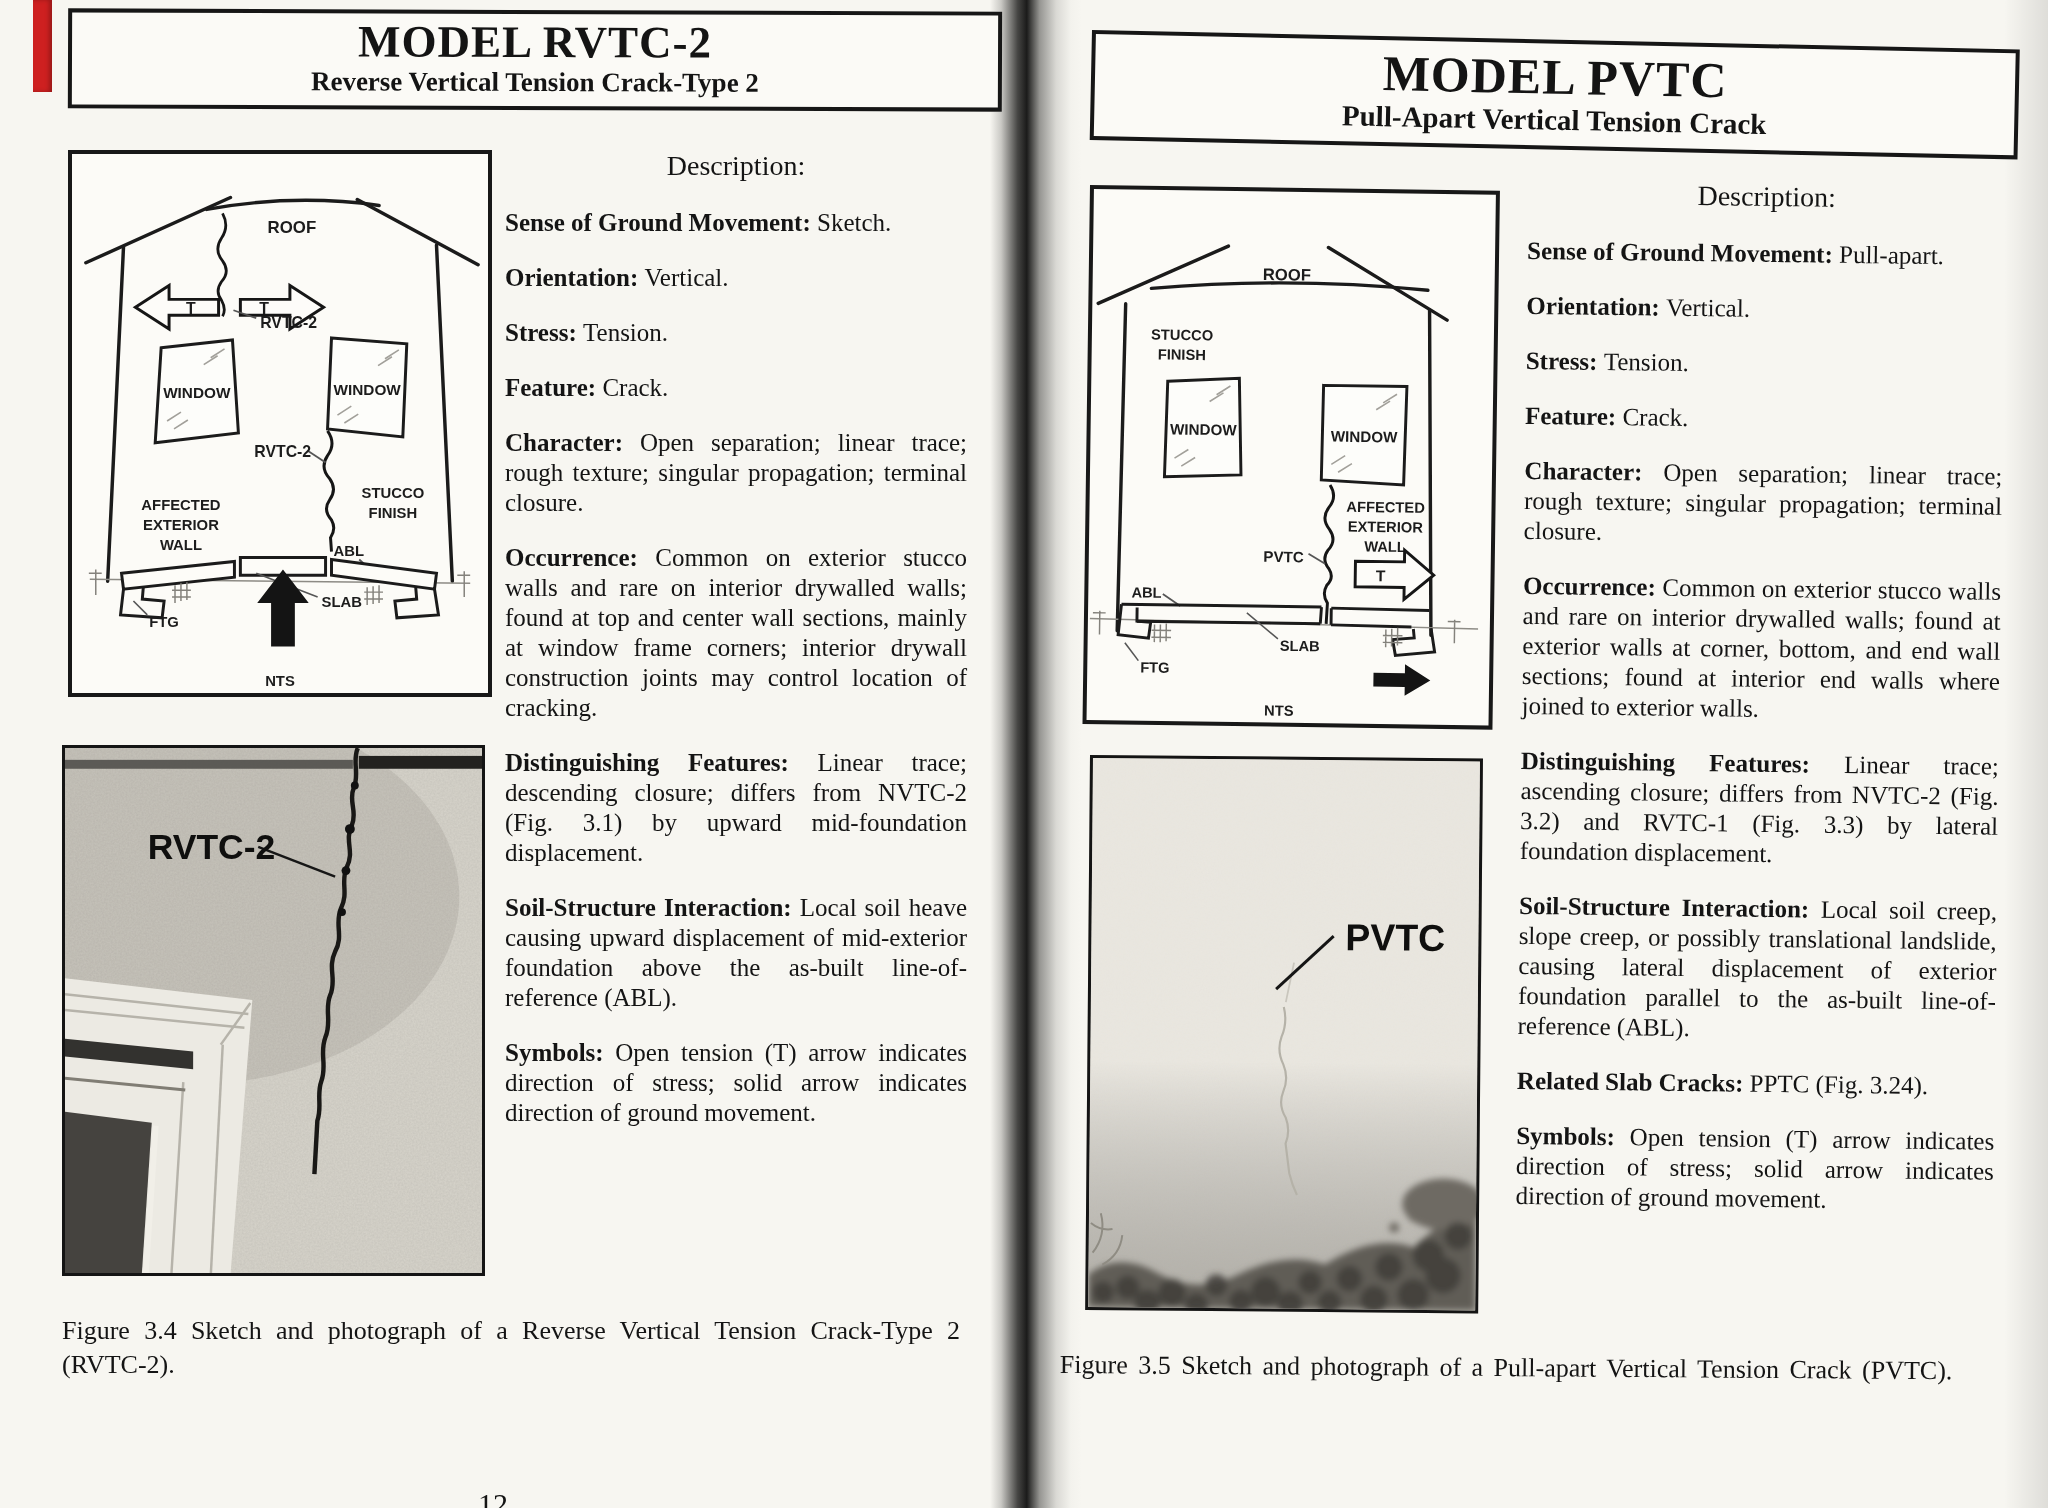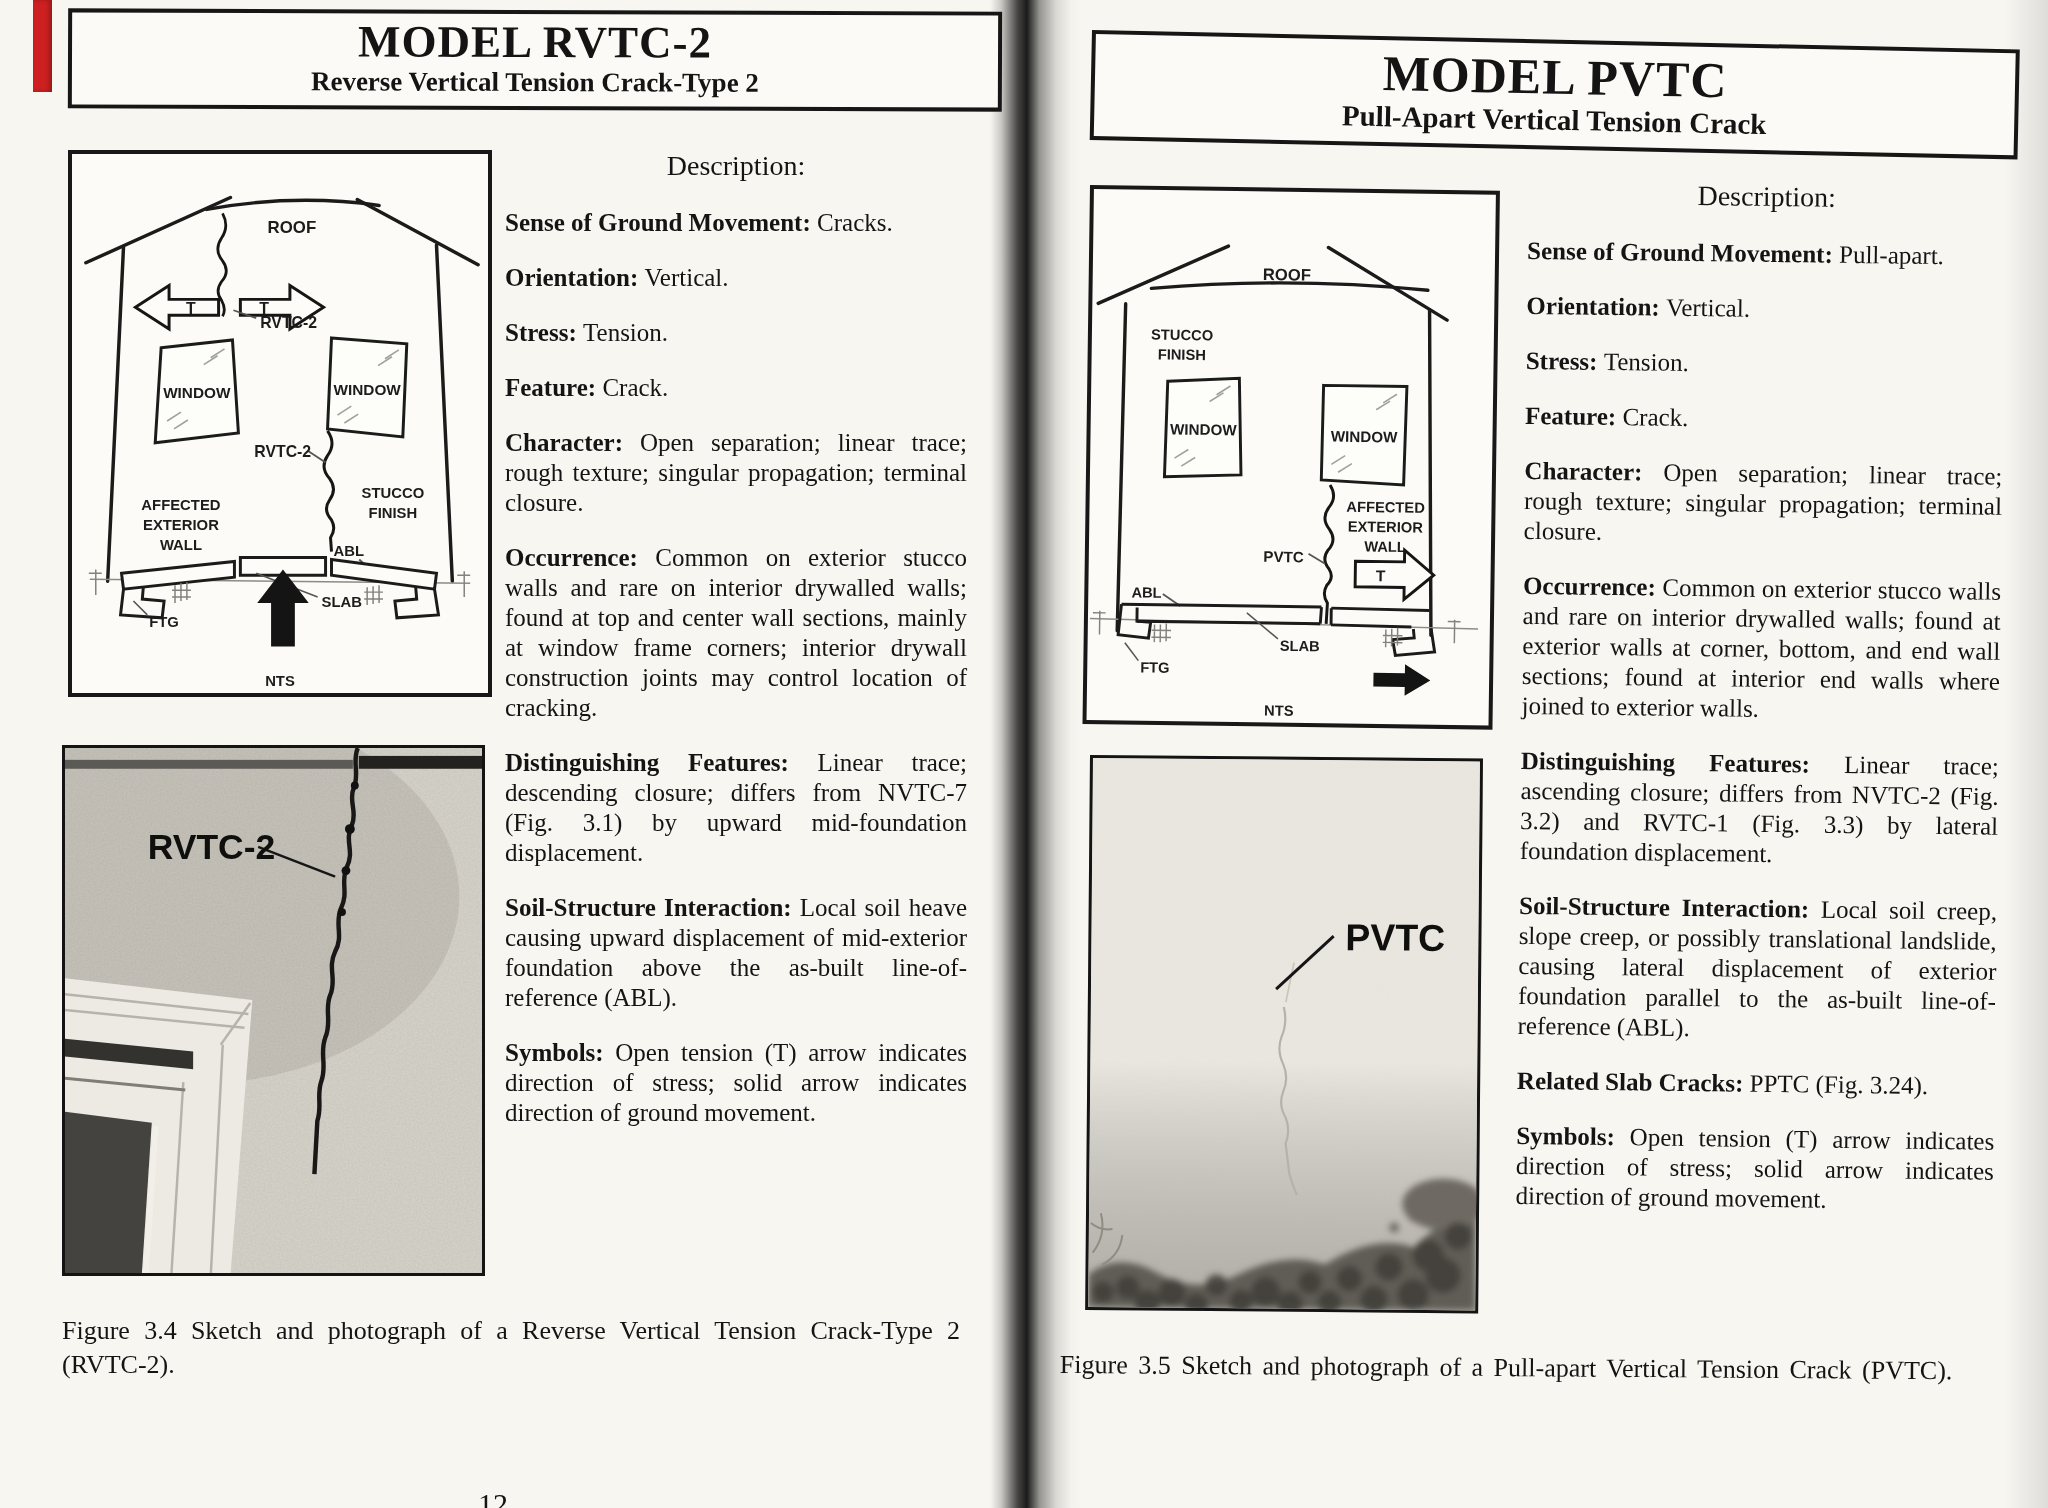--- a/index.html
+++ b/index.html
@@ -116,27 +116,27 @@
       <polygon points="213,420 239,454 225,454 225,498 201,498 201,454 187,454" fill="#141414"></polygon>
       <text x="252" y="458" class="sklab" font-size="15">SLAB</text>
       <path d="M76,466 L62,452" stroke="#555" stroke-width="1.6"></path>
       <text x="78" y="478" class="sklab" font-size="15">FTG</text>
       <text x="210" y="538" class="sklab" font-size="15" text-anchor="middle">NTS</text>
     </svg>
   </div>
 
   <div class="abs" style="left:505px;top:150px;width:462px;">
     <p class="desc-head">Description:</p>
-    <p class="field"><span class="fl">Sense of Ground Movement:</span><span>Cracks.</span></p>
+    <p class="field"><span class="fl">Sense of Ground Movement:</span><span>Sketch.</span></p>
     <p class="field"><span class="fl">Orientation:</span><span>Vertical.</span></p>
     <p class="field"><span class="fl">Stress:</span><span>Tension.</span></p>
     <p class="field"><span class="fl">Feature:</span><span>Crack.</span></p>
     <p class="field"><span class="fl">Character:</span><span>Open separation; linear trace; rough texture; singular propagation; terminal closure.</span></p>
     <p class="field"><span class="fl">Occurrence:</span><span>Common on exterior stucco walls and rare on interior drywalled walls; found at top and center wall sections, mainly at window frame corners; interior drywall construction joints may control location of cracking.</span></p>
-    <p class="field"><span class="fl">Distinguishing Features:</span><span>Linear trace; descending closure; differs from NVTC-7 (Fig. 3.1) by upward mid-foundation displacement.</span></p>
+    <p class="field"><span class="fl">Distinguishing Features:</span><span>Linear trace; descending closure; differs from NVTC-2 (Fig. 3.1) by upward mid-foundation displacement.</span></p>
     <p class="field"><span class="fl">Soil-Structure Interaction:</span><span>Local soil heave causing upward displacement of mid-exterior foundation above the as-built line-of-reference (ABL).</span></p>
     <p class="field"><span class="fl">Symbols:</span><span>Open tension (T) arrow indicates direction of stress; solid arrow indicates direction of ground movement.</span></p>
   </div>
 
   <div class="abs photobox" style="left:62px;top:745px;width:417px;height:525px;">
     <svg width="417" height="525" viewBox="0 0 423 531" preserveAspectRatio="none">
       <defs>
         <filter id="nzL" x="0" y="0" width="100%" height="100%">
           <feTurbulence type="fractalNoise" baseFrequency="0.55" numOctaves="3" seed="7"></feTurbulence>
           <feColorMatrix type="matrix" values="0 0 0 0 0.38  0 0 0 0 0.37  0 0 0 0 0.34  0 0 0 0.7 0"></feColorMatrix>

